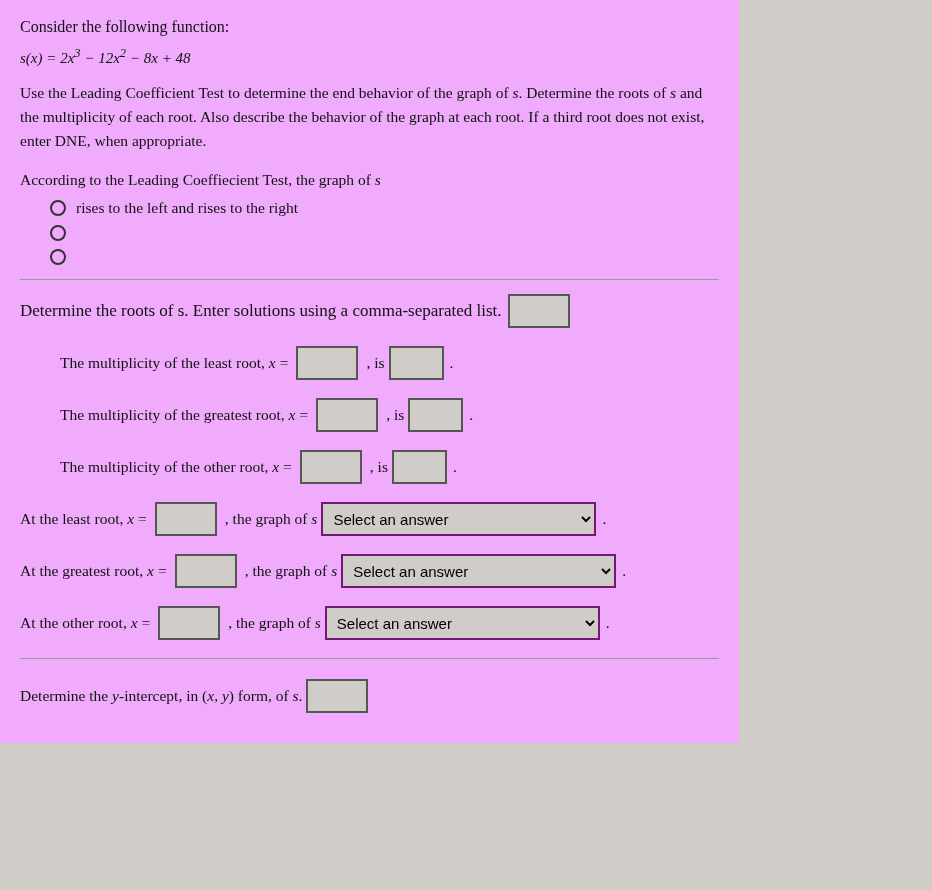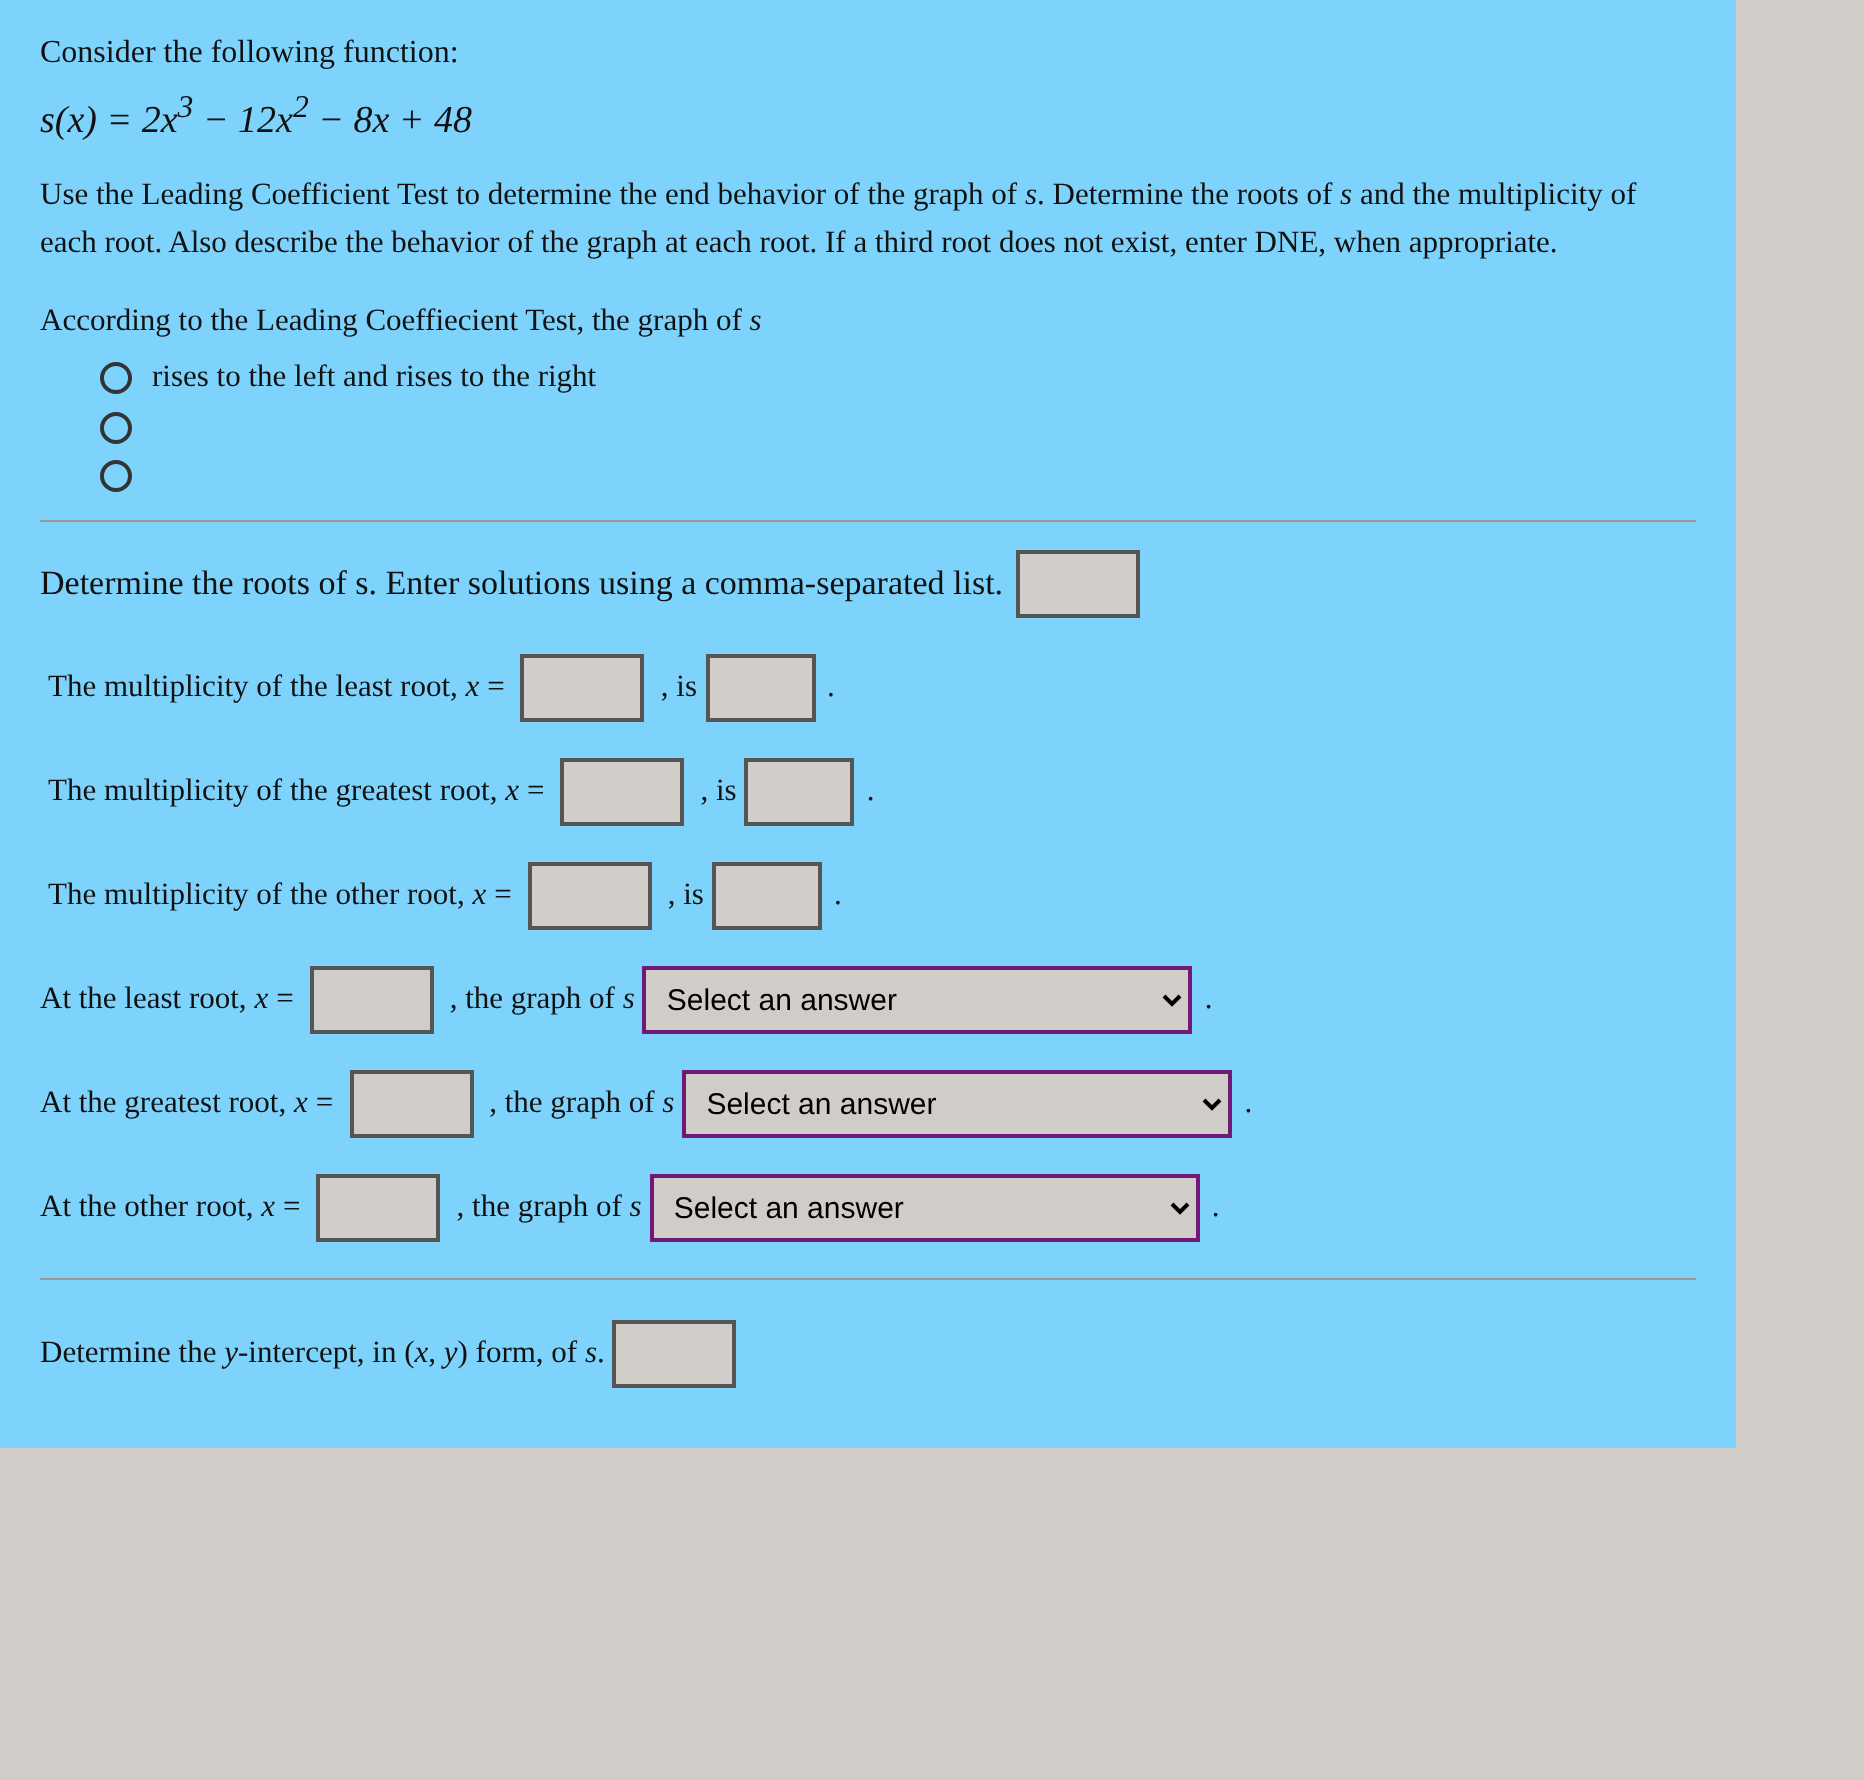--- a/index.html
+++ b/index.html
@@ -7,32 +7,32 @@
     body {
       background-color: #d0cdc8;
       font-family: 'Times New Roman', Times, serif;
       font-size: 16px;
       color: #111;
       min-height: 890px;
       width: 932px;
     }
 
     .page {
-      background-color: #7dd3fc;
+      background-color: #f0abfc;
       padding: 18px 20px 30px 20px;
-      width: 868px;
+      width: 739px;
     }
 
     .problem-title {
       font-size: 16px;
       margin-bottom: 10px;
     }
 
     .formula {
-      font-size: 19px;
+      font-size: 15px;
       margin-bottom: 14px;
       font-style: italic;
       font-family: 'Times New Roman', serif;
     }
 
     .instructions {
       font-size: 15.5px;
       line-height: 1.55;
       margin-bottom: 18px;
     }
@@ -128,20 +128,21 @@
       display: flex;
       align-items: center;
       font-size: 15.5px;
       margin-top: 6px;
       gap: 4px;
       padding-top: 6px;
     }
 
     .multiplicity-section {
       padding-left: 4px;
+      margin-left: 36px;
     }
 
     .roots-row {
       display: flex;
       align-items: center;
       font-size: 17px;
       margin-bottom: 18px;
       gap: 6px;
     }
   </style>

